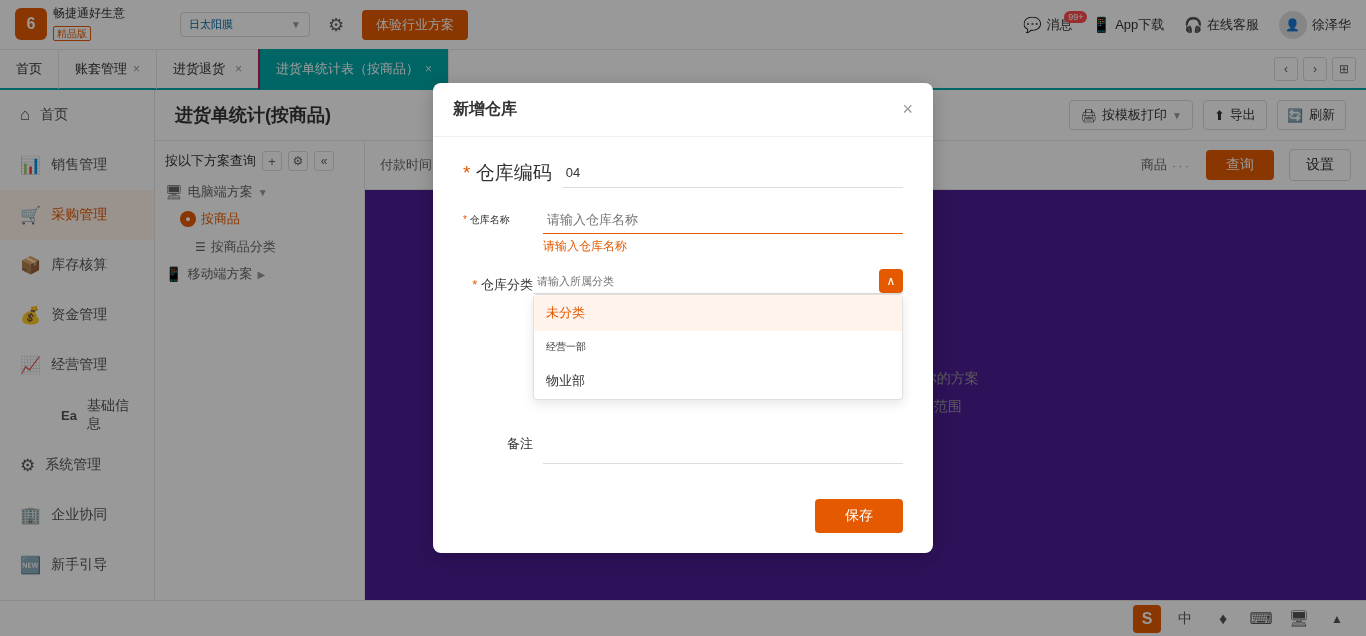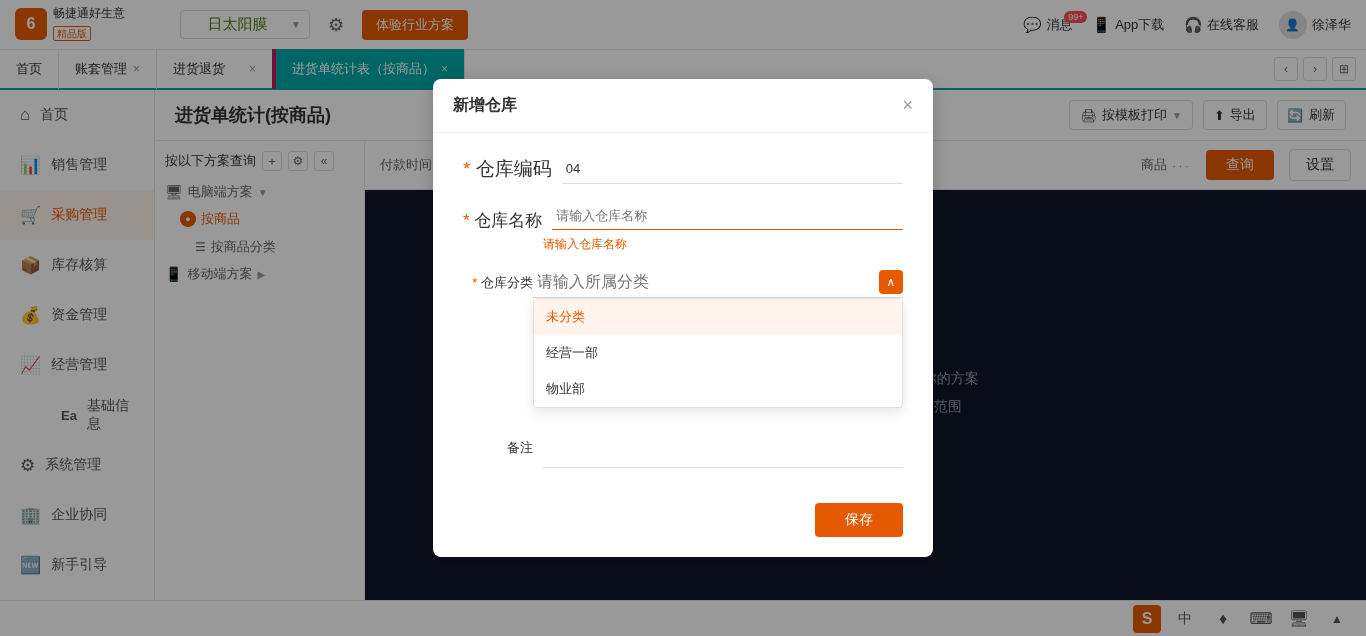--- a/index.html
+++ b/index.html
@@ -12,21 +12,21 @@
   <div style="display:flex;align-items:center;gap:6px;width:155px;flex-shrink:0;">
     <div style="width:32px;height:32px;background:#e55a00;border-radius:6px;display:flex;align-items:center;justify-content:center;color:white;font-size:16px;font-weight:bold;">
       <span>6</span>
     </div>
     <div style="line-height:1.3;">
       <div style="font-size:12px;color:#333;font-weight:500;">畅捷通好生意</div>
       <div style="font-size:10px;color:#e55a00;border:1px solid #e55a00;border-radius:2px;padding:0 3px;display:inline-block;">精品版</div>
     </div>
   </div>
   <div style="display:flex;align-items:center;border:1px solid #ddd;border-radius:4px;padding:4px 8px;min-width:130px;cursor:pointer;gap:5px;">
-    <span style="font-size:15px;color:#4d7c0f;flex:1;text-align:center;">日太阳膜</span>
+    <span style="font-size:11px;color:#0369a1;flex:1;">日太阳膜</span>
     <span style="color:#999;font-size:10px;">▼</span>
   </div>
   <button style="width:32px;height:32px;border:none;background:none;cursor:pointer;color:#666;font-size:18px;display:flex;align-items:center;justify-content:center;">
     <span>⚙</span>
   </button>
   <button style="background:#e55a00;color:white;border:none;border-radius:4px;padding:6px 14px;font-size:13px;cursor:pointer;">
     <span>体验行业方案</span>
   </button>
   <div style="margin-left:auto;display:flex;align-items:center;gap:20px;">
     <div style="display:flex;align-items:center;gap:4px;font-size:13px;color:#333;cursor:pointer;position:relative;">
@@ -50,21 +50,21 @@
 </div>
 
 <div style="height:40px;background:#fff;display:flex;align-items:center;border-bottom:2px solid #00a8a8;">
   <div style="height:40px;padding:0 16px;display:flex;align-items:center;gap:6px;font-size:13px;color:#333;cursor:pointer;border-right:1px solid #e8e8e8;">
     <span>首页</span>
   </div>
   <div style="height:40px;padding:0 16px;display:flex;align-items:center;gap:6px;font-size:13px;color:#333;cursor:pointer;border-right:1px solid #e8e8e8;">
     <span>账套管理</span>
     <span style="font-size:12px;color:#999;cursor:pointer;">×</span>
   </div>
-  <div style="height:40px;padding:0 16px;display:flex;align-items:center;gap:24px;font-size:13px;color:#333;cursor:pointer;border-right:4px solid #be185d;">
+  <div style="height:40px;padding:0 16px;display:flex;align-items:center;gap:10px;font-size:13px;color:#333;cursor:pointer;border-right:2px solid #be185d;">
     <span>进货退货</span>
     <span style="font-size:12px;color:#999;cursor:pointer;">×</span>
   </div>
   <div style="height:40px;padding:0 16px;display:flex;align-items:center;gap:6px;font-size:13px;color:white;cursor:pointer;border-right:1px solid #e8e8e8;background:#00a8a8;">
     <span>进货单统计表（按商品）</span>
     <span style="font-size:12px;color:rgba(255,255,255,0.8);cursor:pointer;">×</span>
   </div>
   <div style="margin-left:auto;display:flex;align-items:center;gap:5px;padding-right:10px;">
     <div style="width:24px;height:24px;display:flex;align-items:center;justify-content:center;border:1px solid #ddd;border-radius:3px;cursor:pointer;font-size:12px;color:#666;background:#fff;">‹</div>
     <div style="width:24px;height:24px;display:flex;align-items:center;justify-content:center;border:1px solid #ddd;border-radius:3px;cursor:pointer;font-size:12px;color:#666;background:#fff;">›</div>
@@ -119,21 +119,21 @@
       <span style="font-size:17px;">📺</span>
       <span>应用中心</span>
     </div>
 
     <div style="position:absolute;bottom:0;width:155px;height:36px;border-top:1px solid #e8e8e8;display:flex;align-items:center;padding:0 15px;gap:10px;background:#fff;">
       <span style="font-size:18px;cursor:pointer;color:#e55a00;">⚙</span>
       <span style="font-size:18px;cursor:pointer;color:#999;">📢</span>
     </div>
   </div>
 
-  <div style="flex:1;overflow:hidden;background:#0f172a;">
+  <div style="flex:1;overflow:hidden;background:#4c1d95;">
 
     <div style="background:#fff;padding:10px 20px;display:flex;align-items:center;justify-content:space-between;border-bottom:1px solid #e8e8e8;">
       <div style="font-size:18px;font-weight:600;color:#333;">进货单统计(按商品)</div>
       <div style="display:flex;align-items:center;gap:10px;">
         <div style="display:flex;align-items:center;gap:5px;padding:5px 10px;border:1px solid #ddd;border-radius:4px;background:#fff;cursor:pointer;font-size:13px;color:#333;">
           <span>🖨</span>
           <span>按模板打印</span>
           <span style="font-size:10px;color:#999;">▼</span>
         </div>
         <div style="display:flex;align-items:center;gap:5px;padding:5px 10px;border:1px solid #ddd;border-radius:4px;background:#fff;cursor:pointer;font-size:13px;color:#333;">
@@ -243,50 +243,50 @@
         <label style="font-size:19px;color:#333;min-width:70px;text-align:right;">
           <span style="color:#e55a00;">*</span>
           <span>仓库编码</span>
         </label>
         <div style="flex:1;border-bottom:1px solid #ddd;padding:6px 4px;">
           <span style="font-size:13px;color:#333;">04</span>
         </div>
       </div>
 
       <div style="display:flex;align-items:flex-start;margin-bottom:4px;gap:10px;">
-        <label style="font-size:17px;color:#333;min-width:70px;padding-top:7px;">
+        <label style="font-size:10px;color:#333;min-width:70px;padding-top:7px;">
           <span style="color:#e55a00;">*</span>
           <span>仓库名称</span>
         </label>
         <div style="flex:1;">
           <input type="text" style="width: 100%; border-top: none; border-right: none; border-left: none; border-image: initial; border-bottom: 1px solid rgb(229, 90, 0); padding: 6px 4px; font-size: 13px; outline: none; color: rgb(153, 153, 153);" placeholder="请输入仓库名称">
         </div>
       </div>
 
       <div style="display:flex;margin-bottom:14px;gap:10px;">
         <div style="min-width:70px;"></div>
         <div style="color:#e55a00;font-size:12px;flex:1;">请输入仓库名称</div>
       </div>
 
       <div style="display:flex;align-items:flex-start;margin-bottom:0;position:relative;">
         <label style="font-size:13px;color:#333;min-width:70px;text-align:right;padding-top:7px;">
           <span style="color:#e55a00;">*</span>
           <span>仓库分类</span>
         </label>
         <div style="flex:1;position:relative;">
           <div style="position:relative;border-bottom:1px solid #ddd;">
-            <input type="text" style="width: 100%; border: none; padding: 6px 30px 6px 4px; font-size: 16px; outline: none; color: rgb(153, 153, 153);" placeholder="请输入所属分类">
+            <input type="text" style="width: 100%; border: none; padding: 6px 30px 6px 4px; font-size: 11px; outline: none; color: rgb(153, 153, 153);" placeholder="请输入所属分类">
             <div style="position:absolute;right:0;top:50%;transform:translateY(-50%);width:24px;height:24px;background:#e55a00;border-radius:4px;display:flex;align-items:center;justify-content:center;color:white;font-size:12px;cursor:pointer;">∧</div>
           </div>
 
           <div style="position:absolute;top:100%;left:0;right:0;background:#fff;border:1px solid #e0e0e0;border-radius:4px;z-index:10;box-shadow:0 4px 12px rgba(0,0,0,0.1);">
             <div style="padding:9px 12px;font-size:13px;color:#e55a00;cursor:pointer;background:#fff3ec;">
               <span>未分类</span>
             </div>
-            <div style="padding:9px 12px;font-size:13px;color:#333;cursor:pointer;">
+            <div style="padding:9px 12px;font-size:10px;color:#333;cursor:pointer;">
               <span>经营一部</span>
             </div>
             <div style="padding:9px 12px;font-size:13px;color:#333;cursor:pointer;">
               <span>物业部</span>
             </div>
           </div>
         </div>
       </div>
 
       <div style="display:flex;align-items:center;margin-top:130px;gap:10px;">

